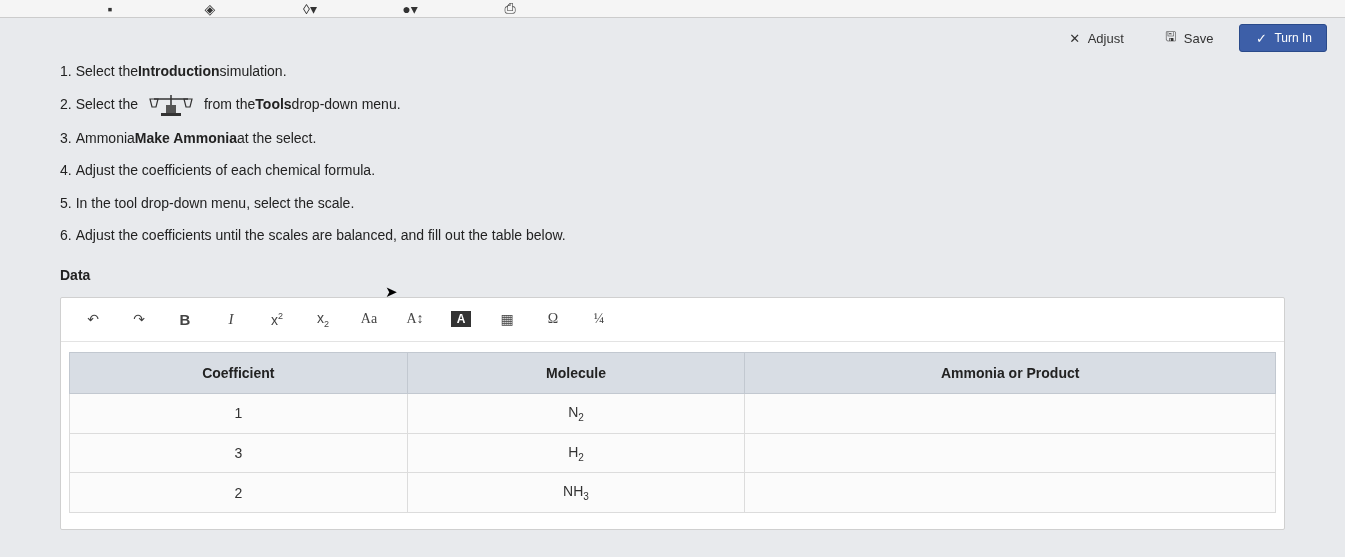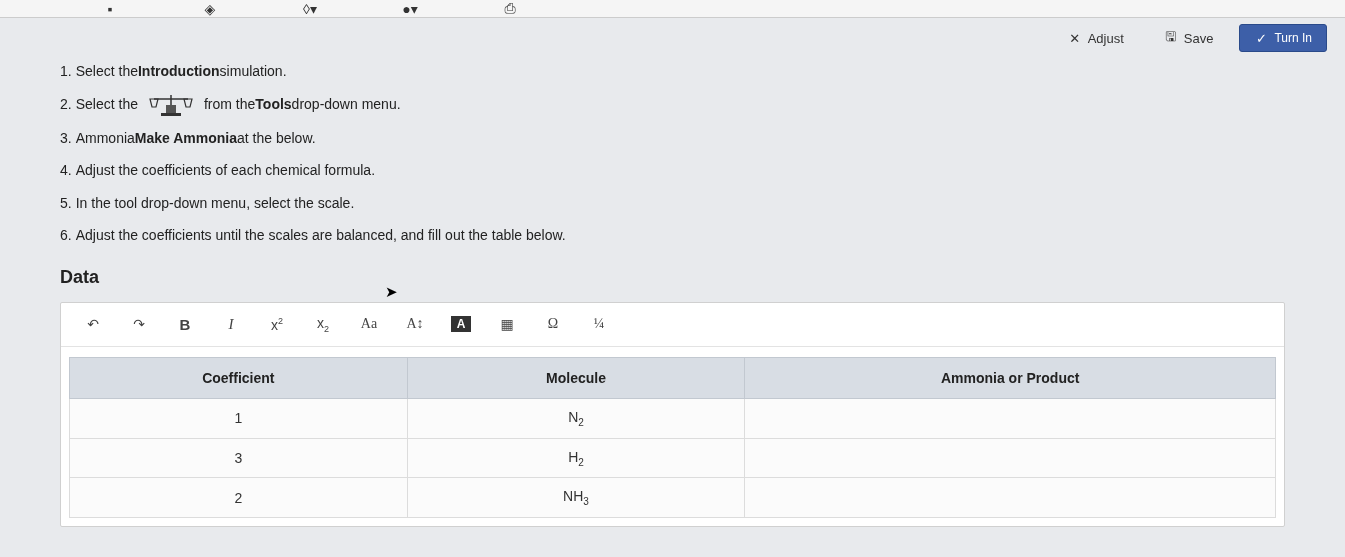--- a/index.html
+++ b/index.html
@@ -97,21 +97,21 @@
       height: 28px;
       margin: 0 8px;
       position: relative;
       vertical-align: middle;
     }
     .scale-svg {
       width: 50px;
       height: 28px;
     }
     .section-heading {
-      font-size: 18px;
+      font-size: 14px;
       font-weight: 700;
       color: #222;
       margin: 18px 0 14px 0;
     }
     .editor-box {
       background: #fff;
       border: 1px solid #d0d0d0;
       border-radius: 2px;
     }
     .editor-toolbar {
@@ -170,21 +170,21 @@
     .col3 { width: 44%; }
     .cursor-arrow {
       position: absolute;
       left: 385px;
       top: 283px;
       font-size: 15px;
       color: #000;
       pointer-events: none;
     }
     .table-wrap {
-      padding: 0 8px 8px 8px;
+      padding: 0 8px 16px 8px;
     }
   </style>
 </head>
 <body>
 
 <div class="top-toolbar">
   <span class="tb-icon">▪</span>
   <span class="tb-icon">◈</span>
   <span class="tb-icon">◊▾</span>
   <span class="tb-icon">●▾</span>
@@ -228,21 +228,21 @@
         </svg>
       </span>
       <span>from the </span>
       <b>Tools</b>
       <span> drop-down menu.</span>
     </li>
     <li>
       <span class="num">3.</span>
       <span>Ammonia </span>
       <b>Make Ammonia</b>
-      <span> at the below.</span>
+      <span> at the select.</span>
     </li>
     <li>
       <span class="num">4.</span>
       <span>Adjust the coefficients of each chemical formula.</span>
     </li>
     <li>
       <span class="num">5.</span>
       <span>In the tool drop-down menu, select the scale.</span>
     </li>
     <li>

